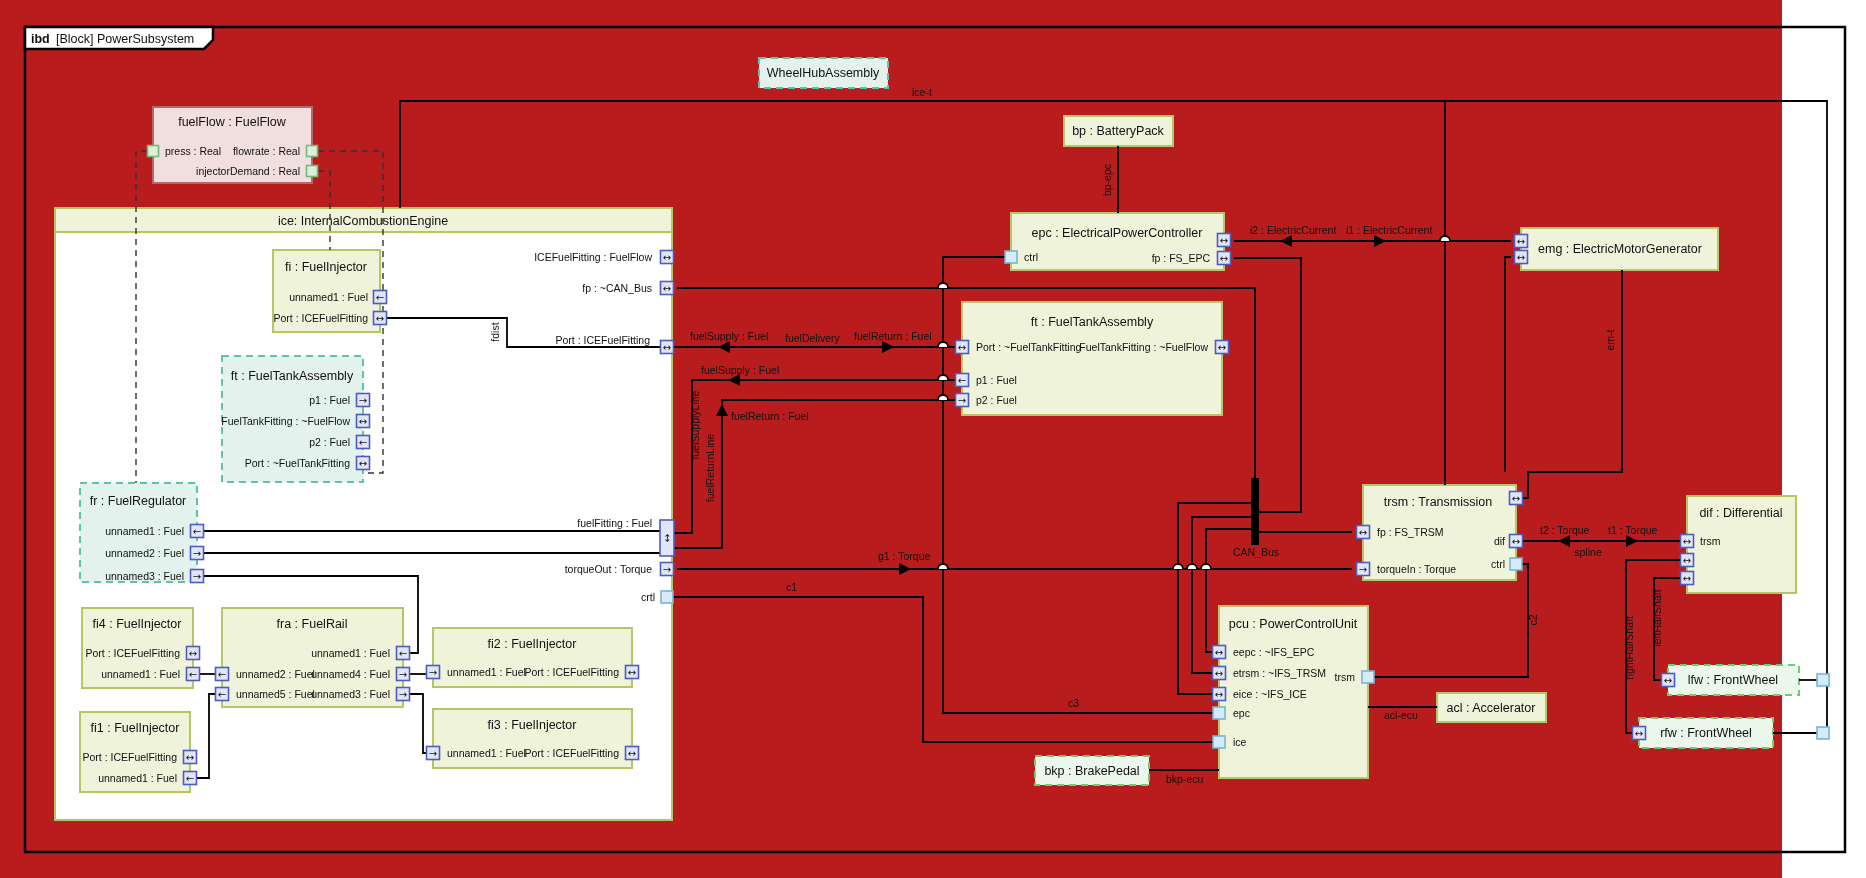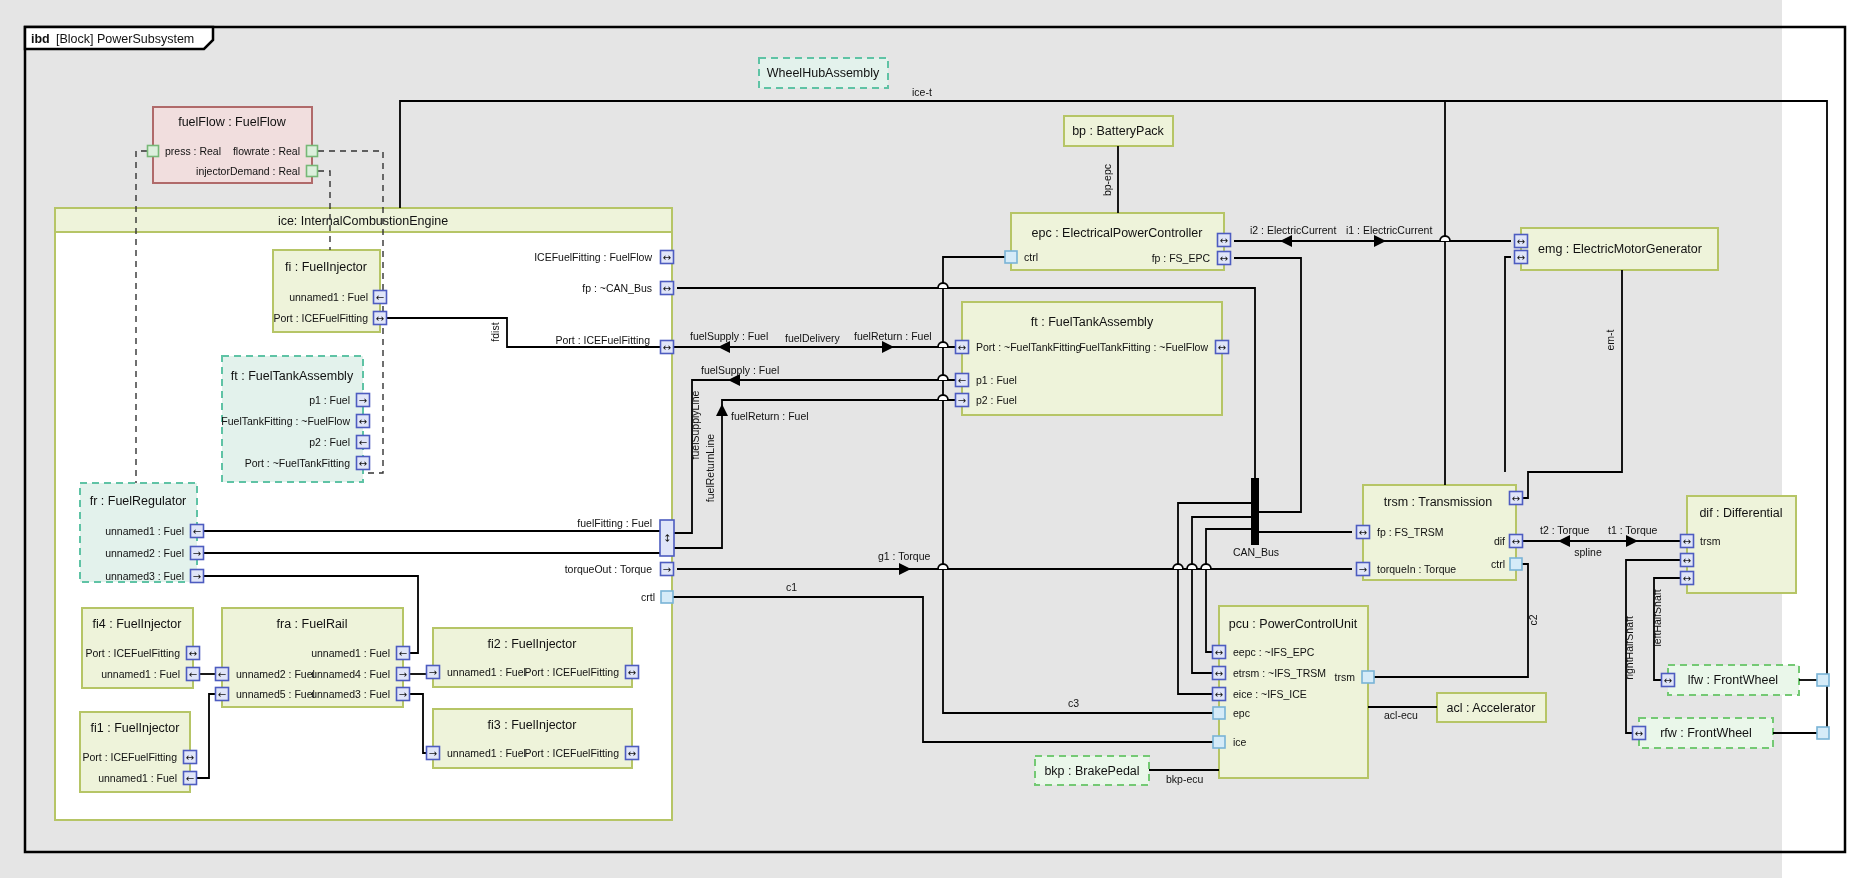--- a/index.html
+++ b/index.html
@@ -1,16 +1,16 @@
 <!DOCTYPE html>
 <html><head>
 <meta charset="utf-8">
 <style>
   html,body{margin:0;padding:0;background:#fff;}
-  .canvas{position:relative;width:1782px;height:878px;background:#e5e5e5;font-family:"Liberation Sans",sans-serif;}
+  .canvas{position:relative;width:1782px;height:878px;background:#b91c1c;font-family:"Liberation Sans",sans-serif;}
   svg text{fill:#111;}
   .t{font:12.5px "Liberation Sans",sans-serif;}
   .p{font:10.5px "Liberation Sans",sans-serif;}
   .l{font:10.5px "Liberation Sans",sans-serif;}
   .g{font:10px "DejaVu Sans",sans-serif;text-anchor:middle;}
   .mid{text-anchor:middle;}
   .end{text-anchor:end;}
   .bold{font-weight:bold;}
   .blk-olive{fill:#eef3da;stroke:#b6c566;stroke-width:2;}
   .blk-white{fill:#ffffff;stroke:#b6c566;stroke-width:2;}

